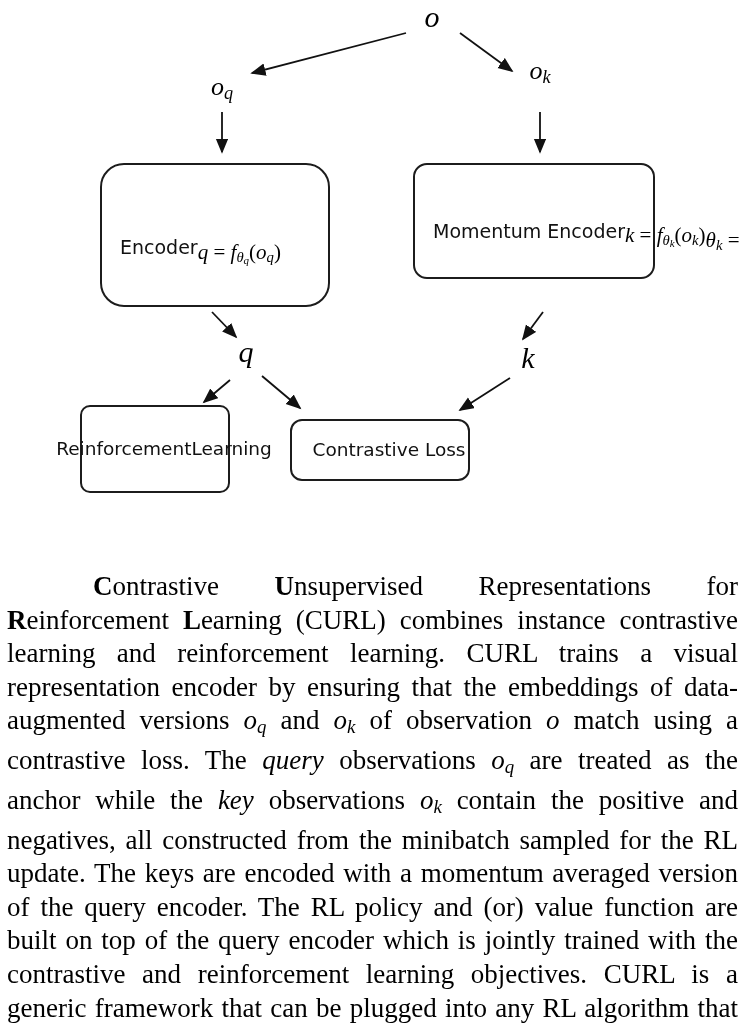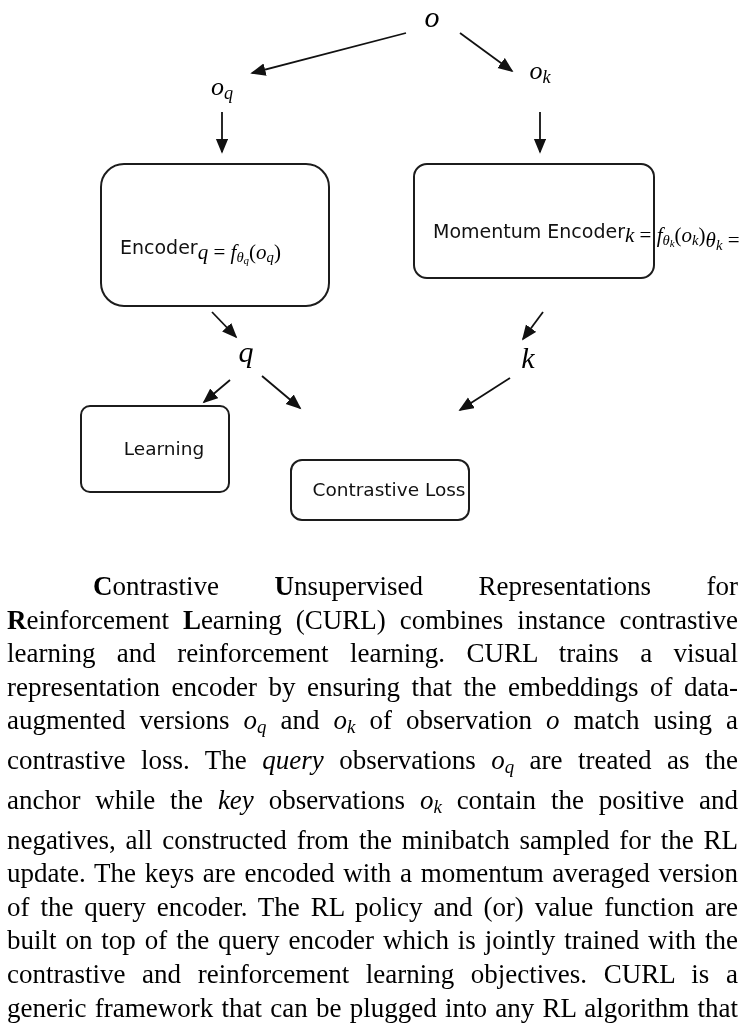--- a/index.html
+++ b/index.html
@@ -55,21 +55,21 @@
   .box-formula {
     font-family: "Liberation Serif", serif;
     font-size: 21px;
     white-space: nowrap;
   }
   #encoder-box       { left: 100px; top: 163px; width: 230px; height: 144px; border-radius: 24px; padding-top: 24px; }
   #encoder-box .box-formula { margin-top: 12px; }
   #momentum-box      { left: 413px; top: 163px; width: 242px; height: 116px; border-radius: 14px; padding-top: 20px; }
   #momentum-box .box-formula { margin-top: 10px; }
   #rl-box            { left: 80px;  top: 405px; width: 150px; height: 88px;  border-radius: 10px; justify-content: center; }
-  #cl-box            { left: 290px; top: 419px; width: 180px; height: 62px;  border-radius: 12px; justify-content: center; margin-top: 40px; }
+  #cl-box            { left: 290px; top: 419px; width: 180px; height: 62px;  border-radius: 12px; justify-content: center; }
   .box-line {
     font-family: "DejaVu Sans", sans-serif;
     font-size: 18.5px;
     line-height: 26px;
     color: #111;
     white-space: nowrap;
   }
   
   .seg-n  { font-style: normal; }
   .seg-b  { font-weight: 700; }
@@ -129,20 +129,21 @@
       <div class="box-title">Momentum Encoder</div>
       <div class="box-formula"><span class="seg-i">k</span><span class="seg-n"> = </span><span class="seg-i">f</span><span class="seg-sub">θ</span><span class="seg-ssub">k</span><span class="seg-n">(</span><span class="seg-i">o</span><span class="seg-sub">k</span><span class="seg-n">)</span></div>
       <div class="box-formula" style="margin-top:20px;"><span class="seg-i">θ</span><span class="seg-sub">k</span><span class="seg-n"> = </span><span class="seg-i">mθ</span><span class="seg-sub">k</span><span class="seg-n"> + (1 − </span><span class="seg-i">m</span><span class="seg-n">)</span><span class="seg-i">θ</span><span class="seg-sub">q</span></div>
     </div>
 
     <div class="math-label lbl-q" style="left:246px; top:335px;">q</div>
 
     <div class="math-label lbl-k" style="left:528px; top:341px;">k</div>
 
     <div class="node-box" id="rl-box">
+      <div class="box-line">Reinforcement</div>
       <div class="box-line">Learning</div>
     </div>
 
     <div class="node-box" id="cl-box">
       <div class="box-line">Contrastive Loss</div>
     </div>
 
   </div>
 
   <p id="caption"><span class="seg-b">C</span><span class="seg-n">ontrastive </span><span class="seg-b">U</span><span class="seg-n">nsupervised Representations for </span><span class="seg-b">R</span><span class="seg-n">einforcement </span><span class="seg-b">L</span><span class="seg-n">earning (CURL) combines instance contrastive learning and reinforcement learning. CURL trains a visual representation encoder by ensuring that the embeddings of data-augmented versions </span><span class="seg-i">o</span><span class="seg-sub">q</span><span class="seg-n"> and </span><span class="seg-i">o</span><span class="seg-sub">k</span><span class="seg-n"> of observation </span><span class="seg-i">o</span><span class="seg-n"> match using a contrastive loss. The </span><span class="seg-i">query</span><span class="seg-n"> observations </span><span class="seg-i">o</span><span class="seg-sub">q</span><span class="seg-n"> are treated as the anchor while the </span><span class="seg-i">key</span><span class="seg-n"> observations </span><span class="seg-i">o</span><span class="seg-sub">k</span><span class="seg-n"> contain the positive and negatives, all constructed from the minibatch sampled for the RL update. The keys are encoded with a momentum averaged version of the query encoder. The RL policy and (or) value function are built on top of the query encoder which is jointly trained with the contrastive and reinforcement learning objectives. CURL is a generic framework that can be plugged into any RL algorithm that relies on learning representations from high dimensional images.</span></p>

